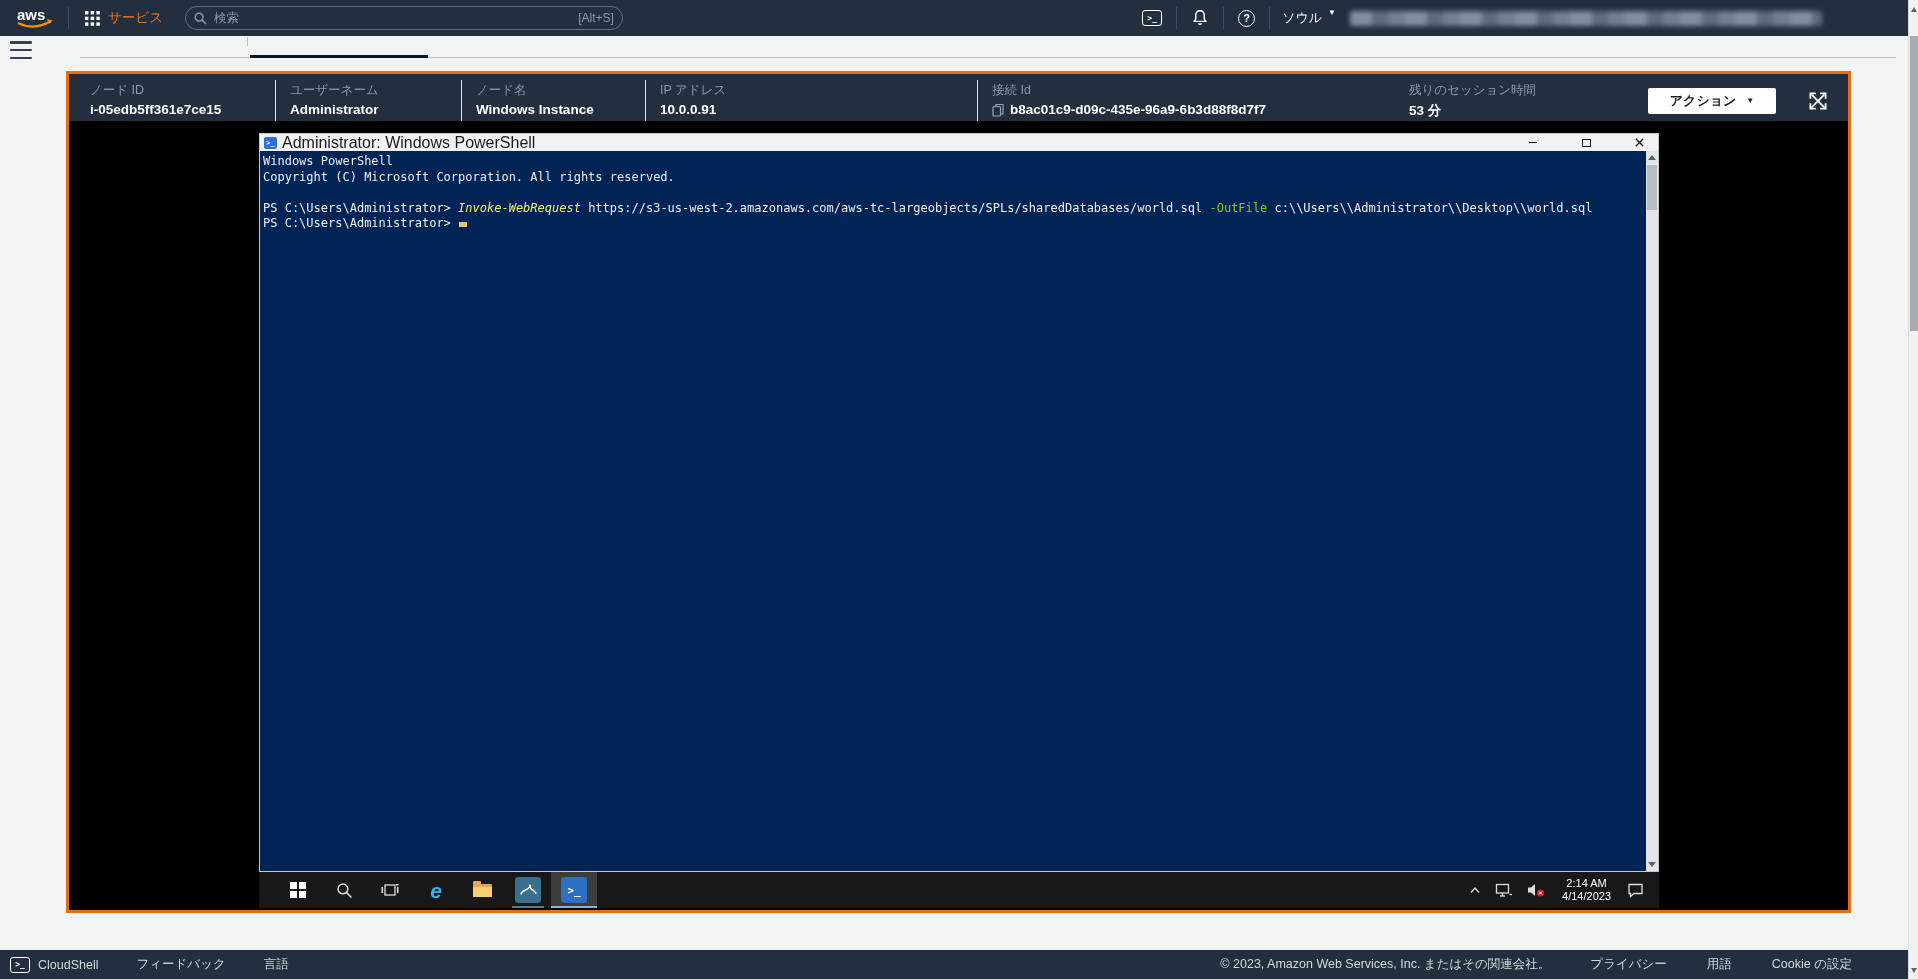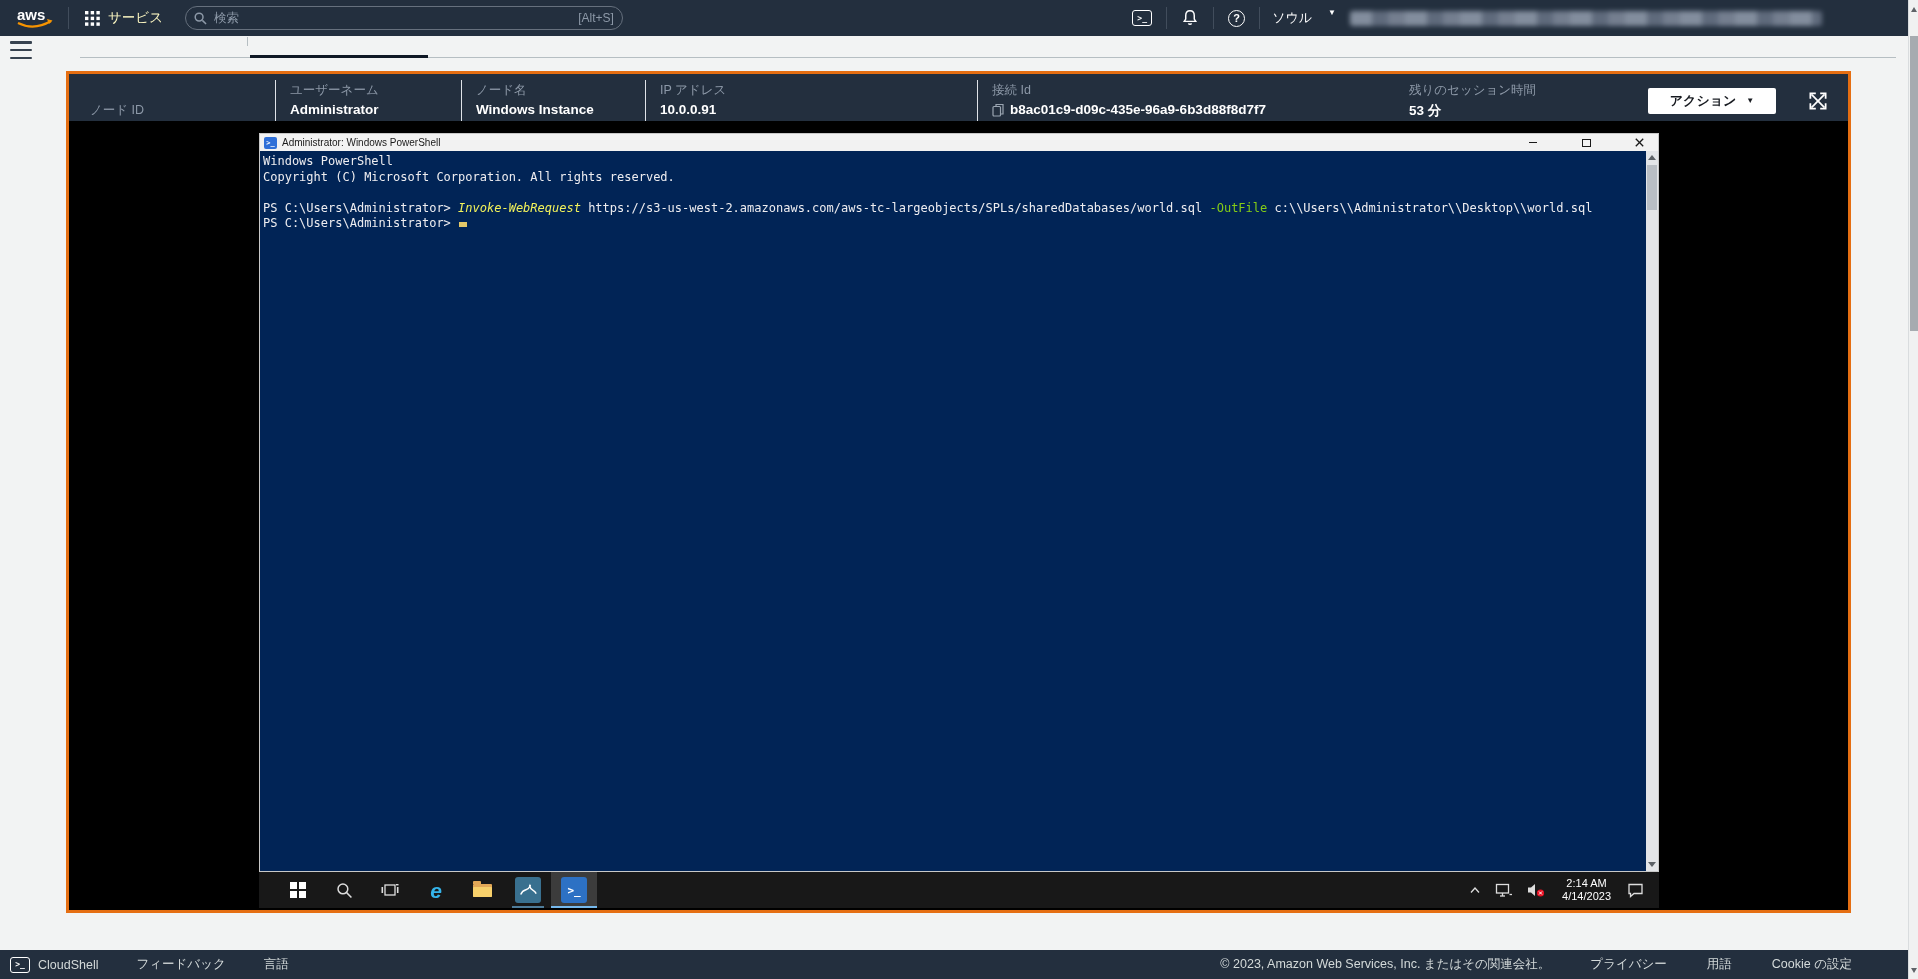--- a/index.html
+++ b/index.html
@@ -4,31 +4,31 @@
 <style>
   * { margin:0; padding:0; box-sizing:border-box; }
   html,body { width:1918px; height:979px; overflow:hidden; }
   body { background:#f2f3f3; font-family:"Liberation Sans", sans-serif; position:relative; }
 
   
   .topnav { position:absolute; left:0; top:0; width:1908px; height:36px; background:#232f3e;
             display:flex; align-items:center; padding:0 0 0 14px; }
   .nav-divider { width:1px; height:22px; background:#414d5c; margin:0 12px; flex:0 0 auto; }
   .aws-logo { width:42px; height:26px; cursor:pointer; }
-  .services-btn { display:flex; align-items:center; gap:8px; color:#fef9c3; font-size:13.5px; cursor:pointer; padding:0 4px; }
+  .services-btn { display:flex; align-items:center; gap:8px; color:#f97316; font-size:13.5px; cursor:pointer; padding:0 4px; }
   .search-box { margin-left:18px; width:438px; height:24px; border:1px solid #66707d; border-radius:12px;
                 display:flex; align-items:center; padding:0 8px; gap:7px; background:#232f3e; }
   .search-box input { flex:1; background:transparent; border:none; outline:none; color:#d5dbdb; font-size:12.5px; font-family:"Liberation Sans",sans-serif; }
   .search-box input::placeholder { color:#8d99a8; }
   .search-shortcut { color:#8d99a8; font-size:12px; }
   .nav-right { position:absolute; right:86px; top:0; height:36px; display:flex; align-items:center; }
   .nav-icon-btn { display:flex; align-items:center; justify-content:center; cursor:pointer; padding:0 2px; }
   .help-circle { width:17px; height:17px; border:1.5px solid #fff; border-radius:50%; color:#fff;
                  font-size:11px; font-weight:bold; display:flex; align-items:center; justify-content:center; }
-  .region-btn { display:flex; align-items:flex-start; gap:16px; color:#fff; font-size:13px; cursor:pointer; }
+  .region-btn { display:flex; align-items:flex-start; gap:6px; color:#fff; font-size:13px; cursor:pointer; }
   .caret-down { font-size:8px; color:#fff; line-height:1; }
   .account-blob { width:472px; height:15px; border-radius:3px; margin-left:14px; cursor:pointer;
                   background:repeating-linear-gradient(90deg,#8d98a8 0 22px,#667183 22px 38px,#7d8798 38px 55px);
                   filter:blur(2.5px); opacity:.9; }
   .cloudshell-icon { width:20px; height:16px; border:1.4px solid #fff; border-radius:3px; color:#fff;
                      font-size:8px; font-weight:bold; display:flex; align-items:center; justify-content:center;
                      font-family:"DejaVu Sans Mono",monospace; }
 
   
   .hamburger { position:absolute; left:10px; top:41px; width:22px; height:18px; cursor:pointer;
@@ -39,38 +39,38 @@
   .tab-tick { position:absolute; left:247px; top:37px; width:1px; height:9px; background:#b6bec2; }
 
   
   .panel { position:absolute; left:66px; top:71px; width:1785px; height:842px;
            border:3px solid #e56e12; background:#000; display:flex; flex-direction:column; }
   .panel-header { height:47px; background:#232f3e; display:flex; align-items:stretch; padding:6px 14px 0 10px; flex:0 0 auto; }
   .fld { padding:2px 0 0 14px; }
   .fld + .fld { border-left:1px solid #dfe3e8; }
   .fld .lbl { color:#8d99a8; font-size:12.5px; margin-bottom:3px; white-space:nowrap; }
   .fld .val { color:#ffffff; font-size:13.5px; font-weight:700; white-space:nowrap; display:flex; align-items:center; gap:6px; }
-  .f1 { width:196px; padding-left:11px; border-left:none !important;margin-top:20px; }
+  .f1 { width:196px; padding-left:11px; border-left:none !important; }
   .f2 { width:184px; } .f3 { width:186px; } .f4 { width:332px; } .f5 { width:418px; }
   .f6 { flex:1; border-left:none !important; }
   .copy-btn { cursor:pointer; display:inline-flex; }
   .action-btn { align-self:center; width:128px; height:26px; background:#fff; border:none; border-radius:2px;
                 color:#16191f; font-size:13px; font-weight:700; display:flex; align-items:center; justify-content:center;
                 gap:10px; cursor:pointer; font-family:"Liberation Sans",sans-serif; }
   .action-btn .caret-down { color:#16191f; }
   .fullscreen-btn { align-self:center; margin-left:30px; margin-right:4px; cursor:pointer; display:flex; }
 
   
   .desktop { position:relative; flex:1; background:#000; overflow:hidden; }
   .ps-window { position:absolute; left:190px; top:12px; width:1400px; height:739px;
                display:flex; flex-direction:column; border:1px solid #c8c8c8; }
   .ps-titlebar { height:17px; background:#f2f2f2; display:flex; align-items:center; padding:0 4px; gap:5px; flex:0 0 auto; }
   .ps-icon { width:13px; height:12px; background:#2f6fd8; border-radius:2px; color:#fff; font-size:7px; font-weight:bold;
              display:flex; align-items:center; justify-content:center; font-family:"DejaVu Sans Mono",monospace; }
-  .ps-title { font-size:10px; color:#1a1a1a; flex:1; }
+  .ps-title { font-size:16px; color:#1a1a1a; flex:1; }
   .win-btn { width:30px; height:15px; display:flex; align-items:center; justify-content:center; cursor:pointer; margin-left:18px; }
   .min-glyph { width:8px; height:1.5px; background:#1a1a1a; }
   .max-glyph { width:9px; height:8px; border:1.2px solid #1a1a1a; }
   .ps-body { flex:1; display:flex; min-height:0; }
   .console { flex:1; background:#012456; color:#eeedf0; font-family:"DejaVu Sans Mono",monospace;
              font-size:12px; line-height:15.5px; padding:3px 0 0 3px; white-space:pre; cursor:text; }
   .tok-cmd { color:#f2f25a;font-style:italic; }
   .tok-param { color:#84cc16; }
   .cursor-block { display:inline-block; width:8px; height:5px; background:#e3c869; margin-left:1px; }
   .console-scrollbar { width:12px; background:#e3e5e8; position:relative; flex:0 0 auto; }

